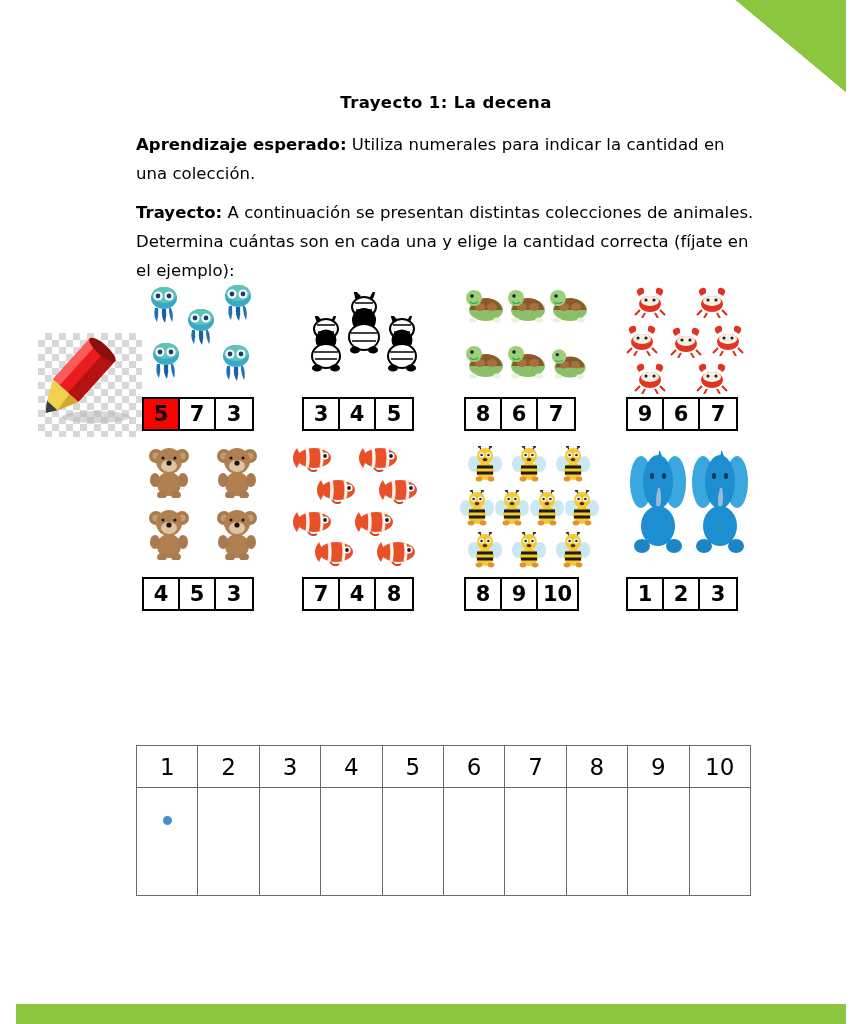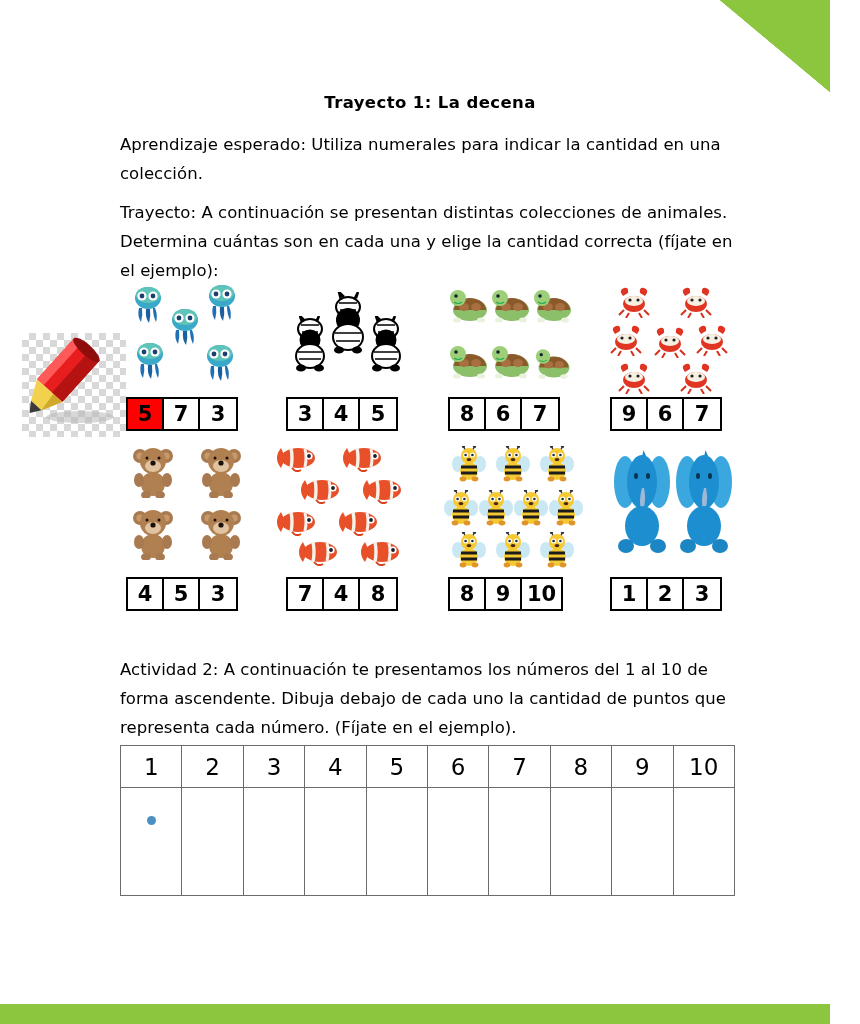--- a/index.html
+++ b/index.html
@@ -30,21 +30,21 @@
     left: 0;
     right: 0;
     bottom: 0;
     height: 20px;
     background: #8CC63F;
   }
 
   
   .sheet {
     position: absolute;
-    left: 0;
+    left: 16px;
     top: 0;
     width: 830px;
     height: 1024px;
   }
   .doc-title {
     position: absolute;
     left: 0;
     top: 93px;
     width: 860px;
     text-align: center;
@@ -53,21 +53,21 @@
     letter-spacing: 0.4px;
   }
   .para {
     position: absolute;
     left: 120px;
     width: 618px;
     font-size: 16.5px;
     line-height: 29px;
     letter-spacing: 0.05px;
   }
-  .para b { font-weight: normal; }
+  .para b { font-weight: bold; }
   #p-aprendizaje { top: 130px; }
   #p-actividad   { top: 198px; }
   #p-actividad2  { top: 655px; }
 
   
   .pencil-box {
     position: absolute;
     left: 22px;
     top: 333px;
     width: 104px;
@@ -892,23 +892,20 @@
           </svg>
         </div>
     </div>
   </div>
   <div class="options" style="left:610px; top:577px;">
     <div class="opt">1</div>
     <div class="opt">2</div>
     <div class="opt">3</div>
   </div>
 
-  <div class="para" id="p-actividad2">
-    <b>Actividad 2:</b><span> A continuación te presentamos los números del 1 al 10 de forma ascendente. Dibuja debajo de cada uno la cantidad de puntos que representa cada número. (Fíjate en el ejemplo).</span>
-  </div>
 
   <table class="num-table">
     <thead>
       <tr>
         <th>1</th>
         <th>2</th>
         <th>3</th>
         <th>4</th>
         <th>5</th>
         <th>6</th>

